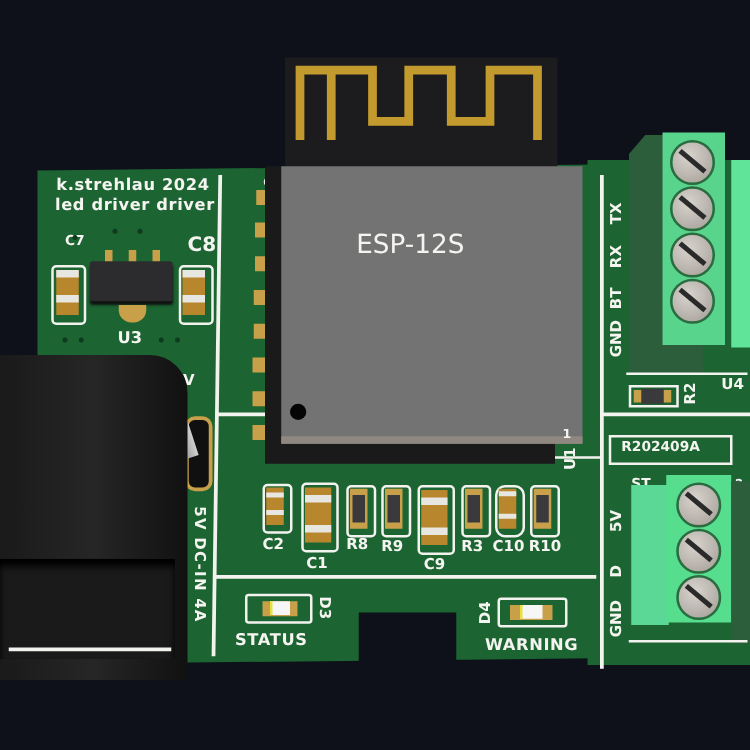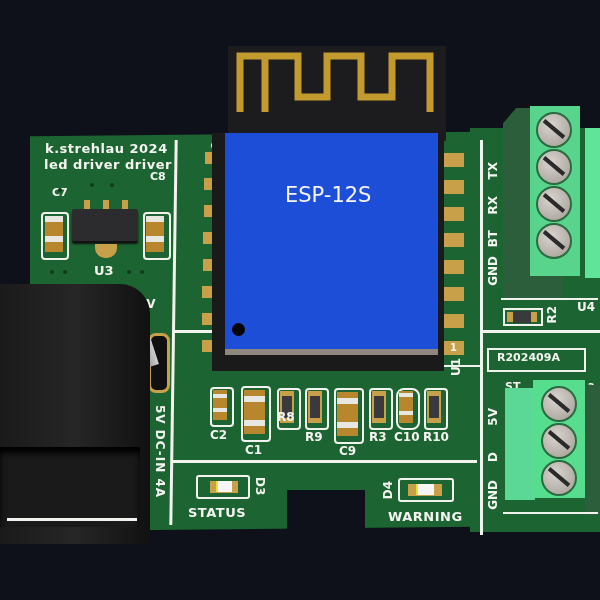--- a/index.html
+++ b/index.html
@@ -33,21 +33,21 @@
 <div class="line" style="left:172px;top:330px;width:40px;height:3px;"></div>
 <div class="line" style="left:172px;top:460px;width:305px;height:3px;"></div>
 <div class="line" style="left:480px;top:140px;width:3px;height:395px;"></div>
 <div class="line" style="left:480px;top:330px;width:120px;height:3px;"></div>
 <div class="line" style="left:430px;top:365px;width:50px;height:2px;"></div>
 
 <div class="abs silk" style="left:45px;top:141px;font-size:13px;letter-spacing:0.5px;">k.strehlau 2024</div>
 <div class="abs silk" style="left:44px;top:157px;font-size:13px;letter-spacing:0.5px;">led driver driver</div>
 
 <div class="abs silk" style="left:52px;top:186px;font-size:11px;">C7</div>
-<div class="abs silk" style="left:150px;top:170px;font-size:11px;">C8</div>
+<div class="abs silk" style="left:150px;top:186px;font-size:16px;">C8</div>
 <div class="smd-box" style="left:41px;top:212px;width:24px;height:44px;"></div>
 <div class="cap" style="left:45px;top:216px;width:18px;height:36px;">
     <div class="end" style="top:0;"></div>
     <div class="end" style="bottom:10px;"></div>
   </div>
 <div class="smd-box" style="left:143px;top:212px;width:24px;height:44px;"></div>
 <div class="cap" style="left:146px;top:216px;width:18px;height:36px;">
     <div class="end" style="top:0;"></div>
     <div class="end" style="bottom:10px;"></div>
   </div>
@@ -83,21 +83,21 @@
 <div class="pad" style="left:440px;top:180px;width:24px;height:14px;"></div>
 <div class="pad" style="left:440px;top:207px;width:24px;height:14px;"></div>
 <div class="pad" style="left:440px;top:233px;width:24px;height:14px;"></div>
 <div class="pad" style="left:440px;top:260px;width:24px;height:14px;"></div>
 <div class="pad" style="left:440px;top:287px;width:24px;height:14px;"></div>
 <div class="pad" style="left:440px;top:314px;width:24px;height:14px;"></div>
 <div class="pad" style="left:440px;top:341px;width:24px;height:14px;"></div>
 <div class="abs" style="left:211px;top:141px;width:5px;height:5px;border:2px solid #f2f2ee;border-radius:50%;"></div>
 
 <div class="abs" style="left:212px;top:133px;width:232px;height:238px;background:#1a1a1a;"></div>
-<div class="abs" style="left:225px;top:133px;width:213px;height:222px;background:#1d4ed8;box-shadow:inset 0 -6px 0 #8f8881;">
+<div class="abs" style="left:225px;top:133px;width:213px;height:222px;background:#737373;box-shadow:inset 0 -6px 0 #8f8881;padding-left:28px;">
   <div class="abs" style="left:60px;top:50px;font-size:21px;color:#f6f4f0;font-family:'DejaVu Sans',sans-serif;">ESP-12S</div>
   <div class="abs" style="left:7px;top:190px;width:13px;height:13px;border-radius:50%;background:#050505;"></div>
 </div>
 <div class="abs silk vert" style="left:449px;top:358px;font-size:12px;">U1</div>
 <div class="abs silk" style="left:450px;top:342px;font-size:10px;">1</div>
 
 <div class="abs silk vert" style="left:486px;top:162px;font-size:12px;">TX</div>
 <div class="abs silk vert" style="left:486px;top:196px;font-size:12px;">RX</div>
 <div class="abs silk vert" style="left:486px;top:230px;font-size:12px;">BT</div>
 <div class="abs silk vert" style="left:486px;top:256px;font-size:12px;">GND</div>
@@ -145,21 +145,21 @@
 <div class="cap" style="left:244px;top:390px;width:21px;height:44px;">
     <div class="end" style="top:6px;"></div>
     <div class="end" style="top:30px;"></div>
   </div>
 <div class="abs silk" style="left:245px;top:443px;font-size:12px;">C1</div>
 
 <div class="smd-box" style="left:277px;top:388px;width:20px;height:38px;"></div>
 <div class="res" style="left:280px;top:391px;width:14px;height:32px;">
     <div class="body"></div>
   </div>
-<div class="abs silk" style="left:277px;top:410px;font-size:12px;">R8</div>
+<div class="abs silk" style="left:277px;top:428px;font-size:12px;">R8</div>
 
 <div class="smd-box" style="left:305px;top:388px;width:20px;height:38px;"></div>
 <div class="res" style="left:308px;top:391px;width:14px;height:32px;">
     <div class="body"></div>
   </div>
 <div class="abs silk" style="left:305px;top:430px;font-size:12px;">R9</div>
 
 <div class="smd-box" style="left:334px;top:388px;width:26px;height:52px;"></div>
 <div class="cap" style="left:337px;top:392px;width:21px;height:44px;">
     <div class="end" style="top:6px;"></div>

